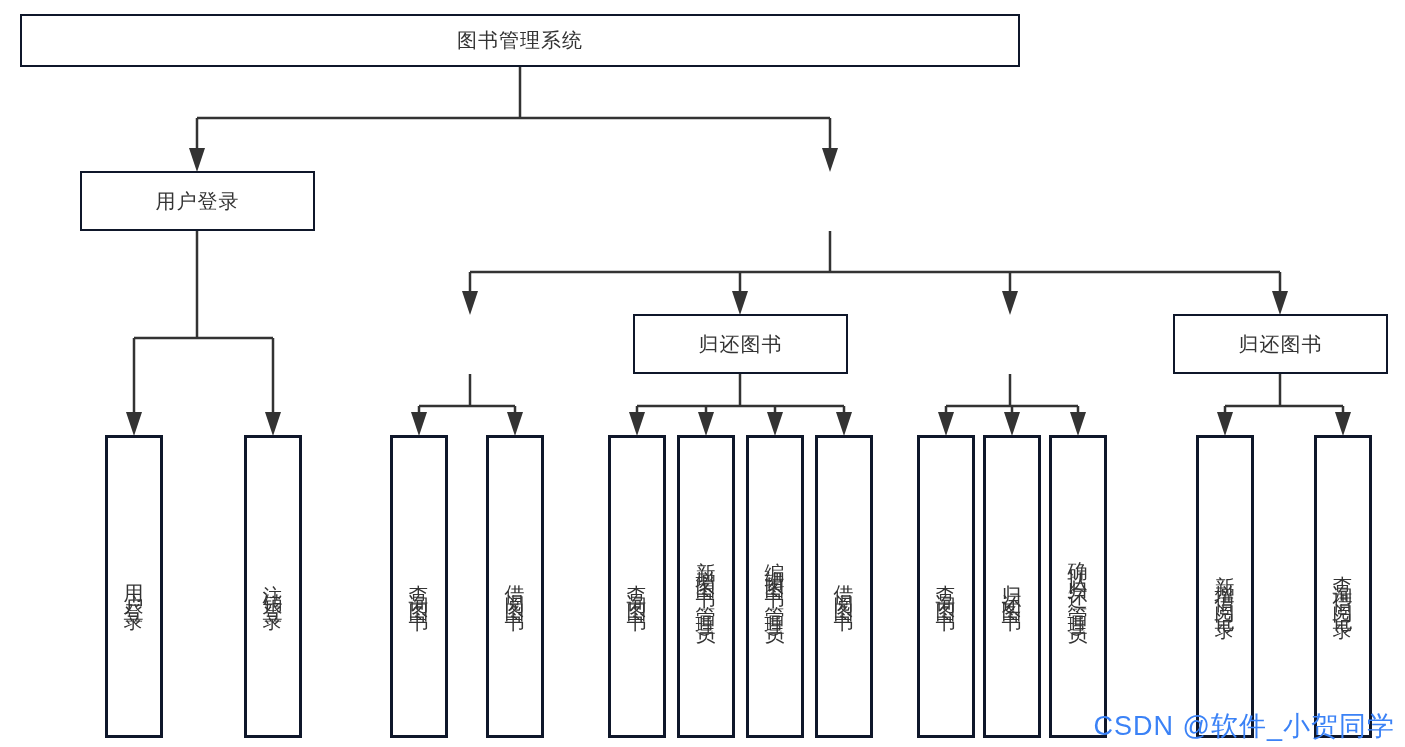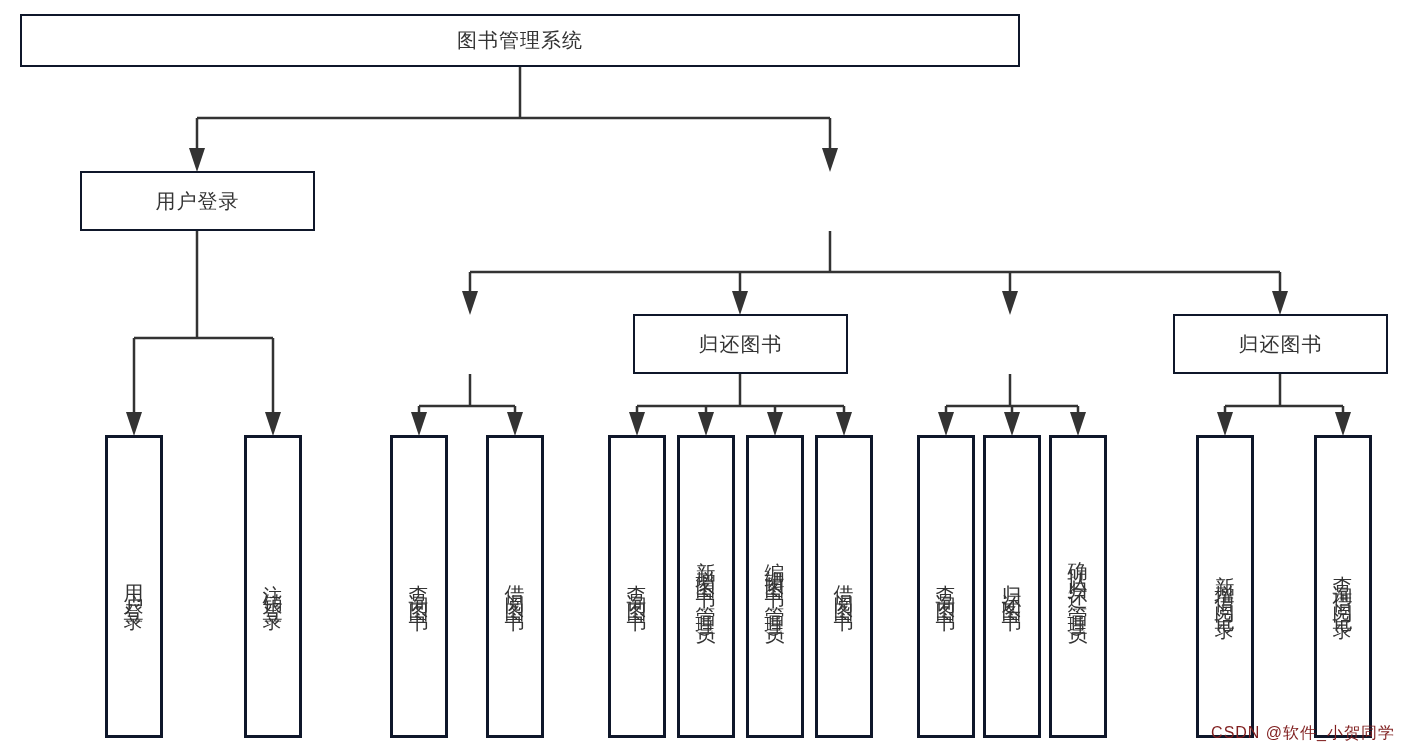--- a/index.html
+++ b/index.html
@@ -40,22 +40,22 @@
   .vtext {
     writing-mode: vertical-rl;
     text-orientation: mixed;
     letter-spacing: 9px;
     line-height: 1;
   }
   .watermark {
     position: absolute;
     right: 10px;
     bottom: 3px;
-    font-size: 16px;
-    color: #7f1d1d;
+    font-size: 27px;
+    color: #3b82f6;
     letter-spacing: 1px;
     z-index: 3;
     white-space: nowrap;
   }
 </style>
 </head>
 <body>
 
 <div class="stage">
 

